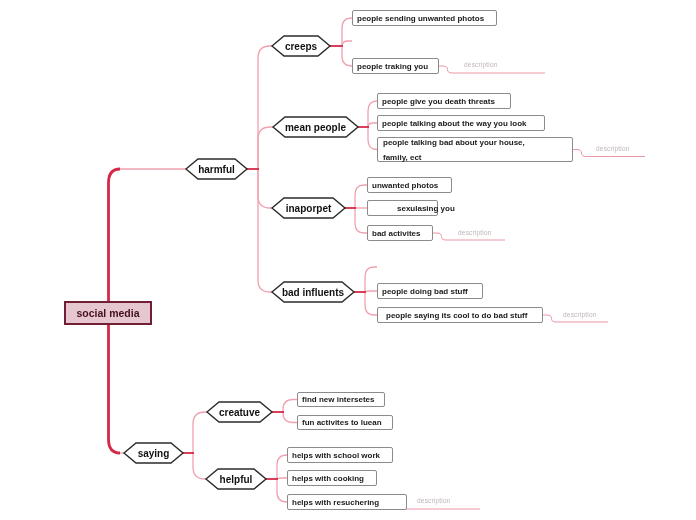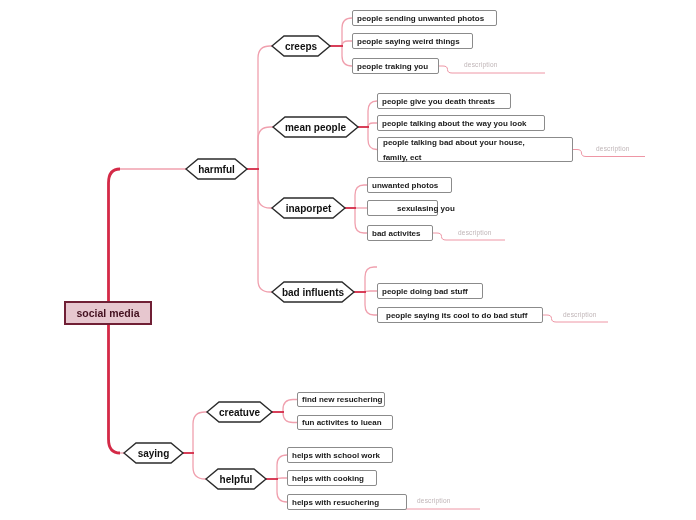--- a/index.html
+++ b/index.html
@@ -114,40 +114,39 @@
   <div class="node hex-label" style="left:124px;top:443px;width:59px;height:20px;">saying</div>
 
   <div class="node hex-label" style="left:272px;top:36px;width:58px;height:20px;">creeps</div>
   <div class="node hex-label" style="left:272px;top:198px;width:73px;height:20px;">inaporpet</div>
   <div class="node hex-label" style="left:273px;top:117px;width:85px;height:20px;">mean people</div>
   <div class="node hex-label" style="left:272px;top:282px;width:82px;height:20px;">bad influents</div>
   <div class="node hex-label" style="left:207px;top:402px;width:65px;height:20px;">creatuve</div>
   <div class="node hex-label" style="left:206px;top:469px;width:60px;height:20px;">helpful</div>
 
   <div class="node leaf" style="left:352px;top:10px;width:145px;height:16px;">people sending unwanted photos</div>
-  <div class="node leaf" style="left:352px;top:33px;width:121px;height:16px;">people saying weird things</div>
   <div class="node leaf" style="left:352px;top:58px;width:87px;height:16px;">people traking you</div>
   <span class="desc" style="left:464px;top:61px;">description</span>
 
   <div class="node leaf" style="left:377px;top:93px;width:134px;height:16px;">people give you death threats</div>
   <div class="node leaf" style="left:377px;top:115px;width:168px;height:16px;">people talking about the way you look</div>
   <div class="node leaf multiline" style="left:377px;top:137px;width:196px;height:25px;">people talking bad about your house,
 family, ect</div>
   <span class="desc" style="left:596px;top:145px;">description</span>
 
   <div class="node leaf" style="left:367px;top:177px;width:85px;height:16px;">unwanted photos</div>
   <div class="node leaf" style="left:367px;top:200px;width:71px;height:16px;padding-left:29px;">sexulasing you</div>
   <div class="node leaf" style="left:367px;top:225px;width:66px;height:16px;">bad activites</div>
   <span class="desc" style="left:458px;top:229px;">description</span>
 
   <div class="node leaf" style="left:377px;top:283px;width:106px;height:16px;">people doing bad stuff</div>
   <div class="node leaf" style="left:377px;top:307px;width:166px;height:16px;padding-left:8px;">people saying its cool to do bad stuff</div>
   <span class="desc" style="left:563px;top:311px;">description</span>
 
-  <div class="node leaf" style="left:297px;top:392px;width:88px;height:15px;">find new resuchering</div>
+  <div class="node leaf" style="left:297px;top:392px;width:88px;height:15px;">find new intersetes</div>
   <div class="node leaf" style="left:297px;top:415px;width:96px;height:15px;">fun activites to luean</div>
 
   <div class="node leaf" style="left:287px;top:447px;width:106px;height:16px;">helps with school work</div>
   <div class="node leaf" style="left:287px;top:470px;width:90px;height:16px;">helps with cooking</div>
   <div class="node leaf" style="left:287px;top:494px;width:120px;height:16px;">helps with resuchering</div>
   <span class="desc" style="left:417px;top:497px;">description</span>
 
 </div>
 
 </body></html>

